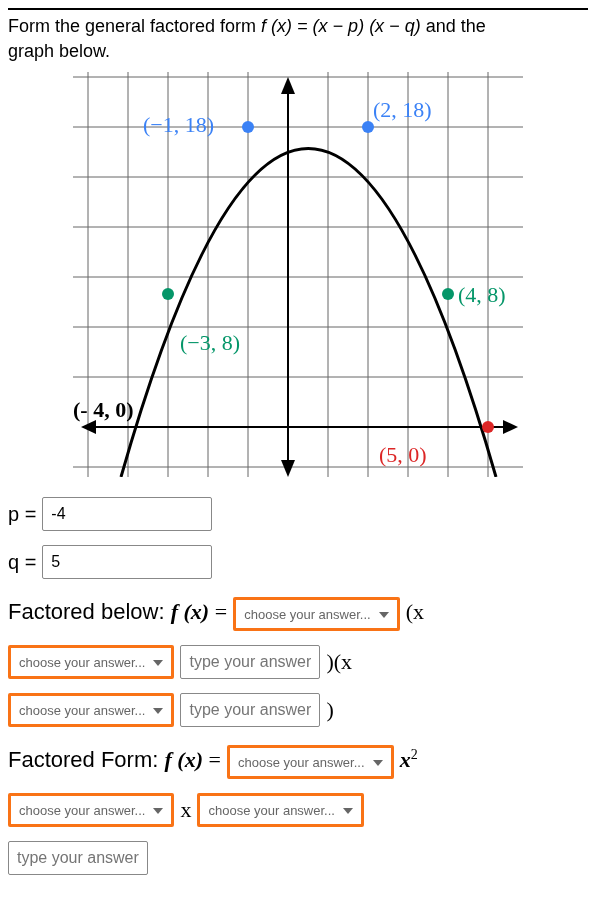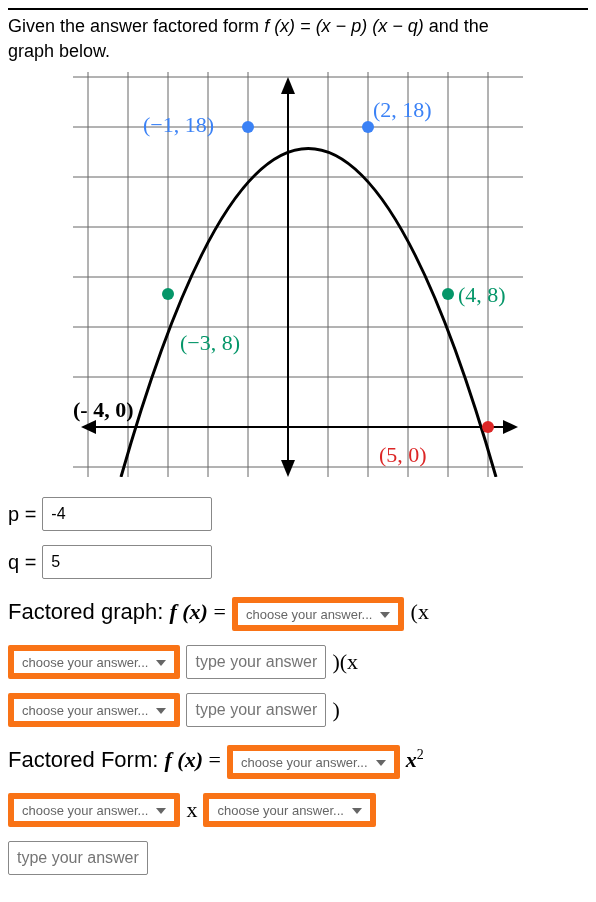--- a/index.html
+++ b/index.html
@@ -13,35 +13,35 @@
     .axisline { stroke: #000; stroke-width: 2; }
     .parabola { stroke: #000; stroke-width: 3; fill: none; }
     .pt-label { font-family: 'Times New Roman', serif; font-size: 22px; }
     .pt-blue { fill: #3b82f6; }
     .pt-red { fill: #dc2626; }
     .pt-greent { fill: #059669; }
     .row { display: flex; align-items: center; margin: 14px 0; gap: 6px; flex-wrap: wrap; }
     .var-label { font-size: 20px; font-family: Arial; }
     .text-input { border: 1px solid #888; border-radius: 2px; height: 34px; width: 170px; padding: 0 8px; font-size: 16px; }
     .text-input.narrow { width: 140px; }
-    .select-box { border: 6px solid #f97316; border-radius: 2px; height: 34px; padding: 0 26px 0 8px; font-size: 13px; color: #666; background: #fff; position: relative; display: inline-flex; align-items: center; cursor: pointer; }
+    .select-box { border: 3px solid #f97316; border-radius: 2px; height: 34px; padding: 0 26px 0 8px; font-size: 13px; color: #666; background: #fff; position: relative; display: inline-flex; align-items: center; cursor: pointer; }
     .select-box::after { content: ""; position: absolute; right: 8px; top: 50%; margin-top: -2px; border-left: 5px solid transparent; border-right: 5px solid transparent; border-top: 6px solid #666; }
     .heading { font-size: 22px; margin-top: 18px; margin-bottom: 10px; }
     .inline-math { font-family: 'Times New Roman', serif; font-size: 22px; }
     .inline-math .mi { font-style: italic; font-weight: bold; }
     .paren { font-family: 'Times New Roman', serif; font-size: 22px; }
     .sup { font-size: 14px; vertical-align: super; }
   </style>
 </head>
 <body>
 
 <div class="top-bar"></div>
 
 <div class="prompt">
-  <span>Given the answer factored form </span><span class="math-fx">f (x) = (x − p) (x − q)</span><span> and the</span><br>
+  <span>Form the general factored form </span><span class="math-fx">f (x) = (x − p) (x − q)</span><span> and the</span><br>
   <span>graph below.</span>
 </div>
 
 <div class="graph-wrap">
   <svg width="450" height="405" viewBox="0 0 450 405">
 
     <g>
 
       <line class="gridline" x1="15" y1="0" x2="15" y2="405"></line>
       <line class="gridline" x1="55" y1="0" x2="55" y2="405"></line>
@@ -93,21 +93,21 @@
   <span class="var-label">p =</span>
   <input class="text-input" type="text" value="-4" style="">
 </div>
 
 <div class="row">
   <span class="var-label">q =</span>
   <input class="text-input" type="text" value="5" style="">
 </div>
 
 <div class="heading">
-  <span>Factored graph:</span>
+  <span>Factored below:</span>
   <span class="inline-math"><span class="mi">f (x)</span> <span>=</span></span>
   <span class="select-box">choose your answer...</span>
   <span class="paren">(x</span>
 </div>
 
 <div class="row">
   <span class="select-box">choose your answer...</span>
   <input class="text-input narrow" type="text" placeholder="type your answer..." style="">
   <span class="paren">)(x</span>
 </div>

